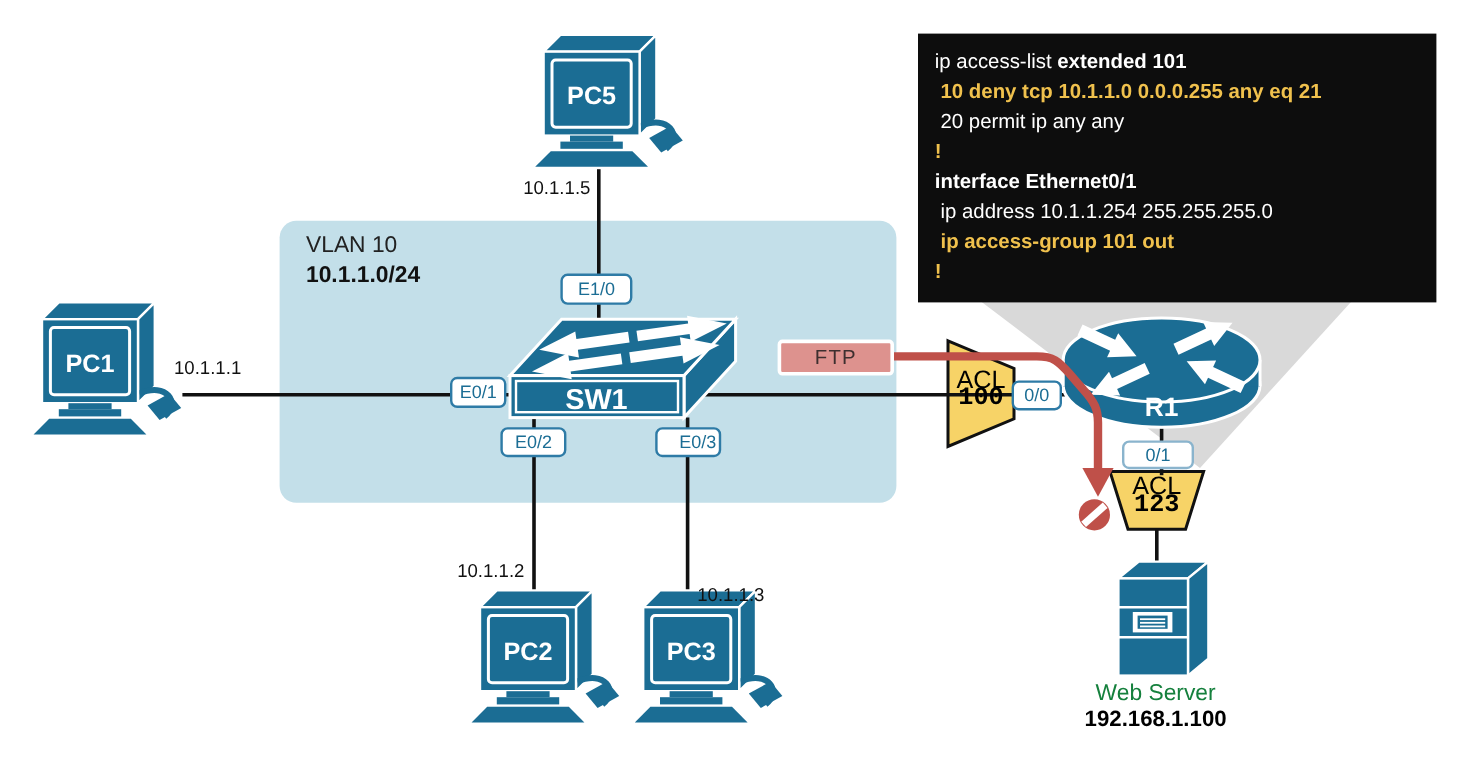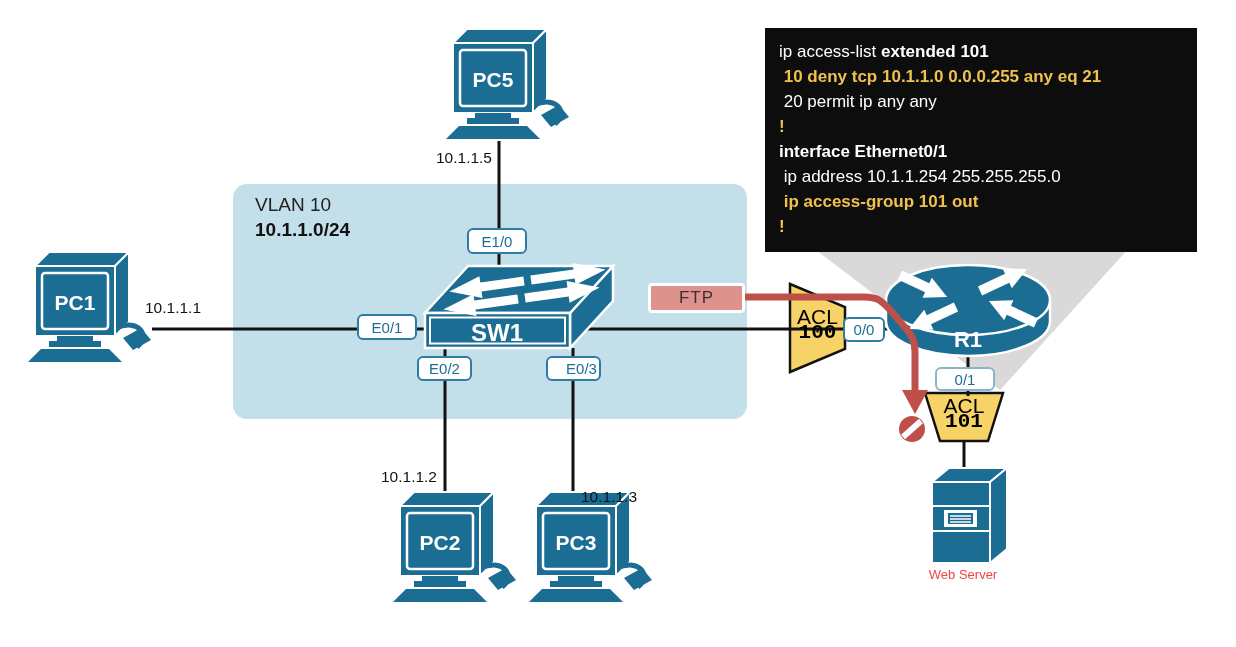--- a/index.html
+++ b/index.html
@@ -32,21 +32,21 @@
            background:var(--pink);border:3px solid #ffffff;border-radius:4px;
            box-sizing:border-box;display:flex;align-items:center;justify-content:center;
            font-size:17px;color:var(--pink_text);letter-spacing:1px;margin-left:30px;}
 
   
   .acl-text{position:absolute;text-align:center;color:#000;font-size:21px;line-height:15.5px;}
   .acl-text .num{font-weight:bold;font-family:Liberation Mono, monospace;}
 
   
   .server-name{position:absolute;left:878px;top:567px;width:170px;text-align:center;
-               font-size:13px;color:#ef4444;}
+               font-size:19px;color:#15803d;}
   .server-ip{position:absolute;left:878px;top:588px;width:170px;text-align:center;
              font-size:18.5px;font-weight:bold;color:#000;}
 
   
   .code-block{position:absolute;left:765px;top:28px;width:432px;height:224px;
               background:var(--code_bg);border-radius:0;box-sizing:border-box;
               padding:11px 14px;font-size:17px;line-height:25px;}
   .code-line{white-space:pre;}
   .c-plain{color:#ffffff;}
   .c-bold{color:#ffffff;font-weight:bold;}
@@ -193,39 +193,40 @@
       <line class="s-white" stroke-width="6" x1="903" y1="437" x2="921" y2="421"></line>
     </g>
   </svg>
 
   <div class="ip" style="left:145px;top:299px;">10.1.1.1</div>
   <div class="ip r" style="left:358px;top:468px;width:79px;">10.1.1.2</div>
   <div class="ip" style="left:581px;top:468px;margin-top:20px;">10.1.1.3</div>
   <div class="ip r" style="left:413px;top:149px;width:79px;">10.1.1.5</div>
 
   <div class="port" style="left:467px;top:228px;width:60px;height:26px;">E1/0</div>
-  <div class="port" style="left:357px;top:314px;width:60px;height:26px;">E0/1</div>
+  <div class="port" style="left:375px;top:314px;width:47px;height:26px;">E0/1</div>
   <div class="port" style="left:417px;top:356px;width:55px;height:25px;">E0/2</div>
   <div class="port" style="left:546px;top:356px;width:55px;height:25px;padding-left:16px;">E0/3</div>
 
   <div class="port" style="left:843px;top:317px;width:42px;height:25px;">0/0</div>
   <div class="port lightborder" style="left:935px;top:367px;width:60px;height:24px;">0/1</div>
 
   <div class="ftp-box">FTP</div>
 
   <div class="acl-text" style="left:790px;top:309px;width:55px;">
     <div>ACL</div>
     <div class="num">100</div>
   </div>
   <div class="acl-text" style="left:933px;top:398px;width:62px;">
     <div>ACL</div>
-    <div class="num">101</div>
+    <div class="num">123</div>
   </div>
 
   <div class="server-name">Web Server</div>
+  <div class="server-ip">192.168.1.100</div>
 
   <div class="code-block">
     <div class="code-line"><span class="c-plain">ip access-list </span><span class="c-bold">extended 101</span></div>
     <div class="code-line"><span class="c-hl"> 10 deny tcp 10.1.1.0 0.0.0.255 any eq 21</span></div>
     <div class="code-line"><span class="c-plain"> 20 permit ip any any</span></div>
     <div class="code-line"><span class="c-hl">!</span></div>
     <div class="code-line"><span class="c-bold">interface Ethernet0/1</span></div>
     <div class="code-line"><span class="c-plain"> ip address 10.1.1.254 255.255.255.0</span></div>
     <div class="code-line"><span class="c-hl"> ip access-group 101 out</span></div>
     <div class="code-line"><span class="c-hl">!</span></div>

